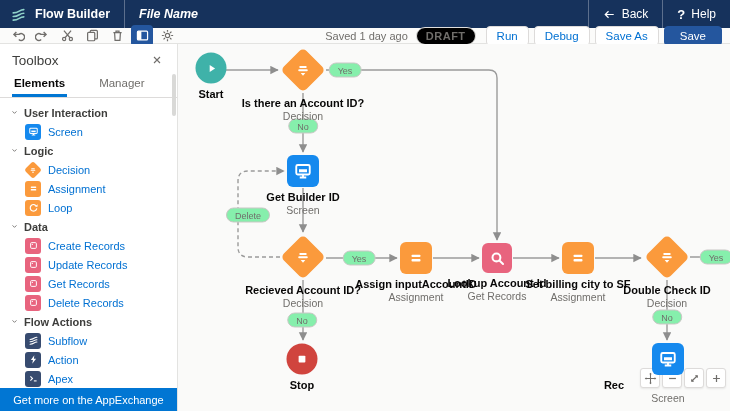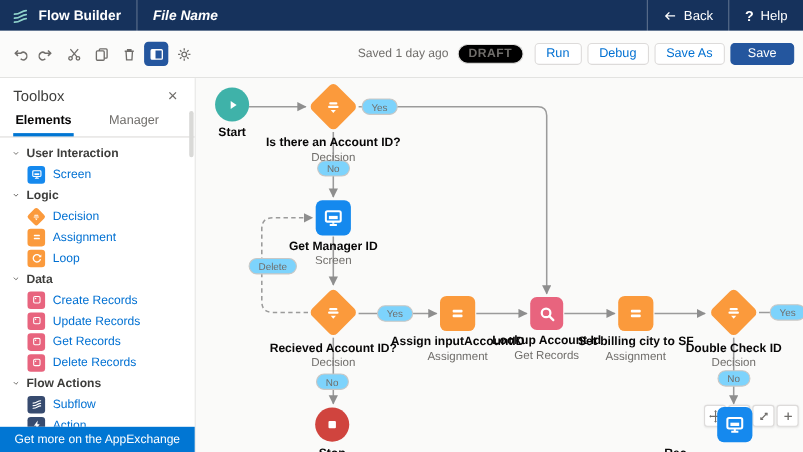--- a/index.html
+++ b/index.html
@@ -13,21 +13,21 @@
   .flowicon { margin:0 8px 0 10px; display:flex; }
   .app-title, .file-name { font-size:12.5px; font-weight:700; }
   .app-title { margin-right:14px; }
   .file-name { margin-left:14px;font-style:italic; }
   .vdiv { width:1px; height:28px; background:rgba(255,255,255,.30); flex:none; }
   .tb-right { display:flex; align-items:center; height:100%; }
   .hdr-btn { background:none; border:none; color:#fff; font-size:12px; display:flex; align-items:center; gap:6px; padding:0 14px; height:100%; cursor:pointer; font-family:inherit; }
   .qmark { font-weight:700; font-size:13px; }
 
   
-  .toolbar { height:43px; background:#FBFBFA; border-bottom:1px solid #E3E3E1; display:flex; align-items:center; justify-content:space-between; padding:0 8px 0 6px; flex:none; }
+  .toolbar { height:16px; background:#FBFBFA; border-bottom:1px solid #E3E3E1; display:flex; align-items:center; justify-content:space-between; padding:0 8px 0 6px; flex:none; }
   .tool-icons { display:flex; align-items:center; gap:3px; }
   .tool-btn { width:22px; height:22px; border:none; background:transparent; border-radius:4px; display:flex; align-items:center; justify-content:center; cursor:pointer; }
   .tool-btn.active { background:#24569E; }
   .toolbar-right { display:flex; align-items:center; gap:5px; }
   .saved { font-size:11px; color:#706E6B; margin-right:3px; }
   .draft { font-size:11px; letter-spacing:.5px; color:#706E6B; background:#000000; border:1px solid #E0DFDD; border-radius:9px; padding:2px 9px; font-weight:700; margin-right:5px; }
   .btn { font-family:inherit; font-size:11.5px; color:#0070D2; background:#fff; border:1px solid #DDDBDA; border-radius:4px; padding:3px 10px; cursor:pointer; }
   .btn.primary { background:#24569E; border-color:#24569E; color:#fff; padding:3px 15px; }
 
   
@@ -58,21 +58,21 @@
   .nd-start { width:31px; height:31px; border-radius:50%; background:#3FB2A9; }
   .nd-decision { width:32px; height:32px; border-radius:5px; background:#FB9A3C; transform:translate(-50%,-50%) rotate(45deg); }
   .nd-decision svg { transform:rotate(-45deg); }
   .nd-screen { width:32px; height:32px; border-radius:6px; background:#1589EE; }
   .nd-assignment { width:32px; height:32px; border-radius:6px; background:#FB9A3C; }
   .nd-get-records { width:30px; height:30px; border-radius:6px; background:#E8647E; }
   .nd-stop { width:31px; height:31px; border-radius:50%; background:#D0443E; }
   .nlabel { position:absolute; width:160px; text-align:center; pointer-events:none; }
   .nlabel .t { font-size:11px; font-weight:700; color:#080707; }
   .nlabel .s { font-size:10.5px; color:#706E6B; margin-top:1px; }
-  .pill { position:absolute; transform:translate(-50%,-50%); background:#7dd3fc; border:1px solid #C9C7C5; border-radius:10px; font-size:9px; color:#706E6B; padding:1.5px 8px; pointer-events:none; white-space:nowrap; }
+  .pill { position:absolute; transform:translate(-50%,-50%); background:#86efac; border:1px solid #C9C7C5; border-radius:10px; font-size:9px; color:#706E6B; padding:1.5px 8px; pointer-events:none; white-space:nowrap; }
   .zoomctrl { position:absolute; right:4px; bottom:23px; display:flex; gap:2px; }
   .zbtn { width:20px; height:20px; background:#fff; border:1px solid #DDDBDA; border-radius:3px; display:flex; align-items:center; justify-content:center; cursor:pointer; box-shadow:0 1px 2px rgba(0,0,0,.08); padding:0; }
 </style>
 </head>
 <body>
 
 <div class="app">
 
   <header class="topbar">
     <div class="tb-left">
@@ -410,21 +410,21 @@
         <div class="node nd-screen" style="left: 125px; top: 127px;">
           <span style="display:flex">
             <svg width="20" height="20" viewBox="0 0 16 16">
               <rect x="2.6" y="3.2" width="10.8" height="7.6" rx="1.2" fill="none" stroke="#FFFFFF" stroke-width="1.5"></rect>
               <rect x="4.8" y="6.6" width="6.4" height="2.4" fill="#FFFFFF"></rect>
               <path d="M8 10.8v1.6M5.4 13.2h5.2" stroke="#FFFFFF" stroke-width="1.5"></path>
             </svg>
           </span>
         </div>
         <div class="nlabel" style="left: 45px; top: 147px;">
-          <div class="t">Get Manager ID</div>
+          <div class="t">Get Builder ID</div>
           <div class="s">Screen</div>
         </div>
         <div class="node nd-decision" style="left: 125px; top: 213px;">
           <span style="display:flex">
             <svg width="17" height="17" viewBox="0 0 16 16">
               <rect x="4.5" y="3.6" width="7" height="1.9" rx="0.9" fill="#FFFFFF"></rect>
               <rect x="3.5" y="6.6" width="9" height="1.9" rx="0.9" fill="#FFFFFF"></rect>
               <path d="M5.8 10.1h4.4L8 12.8Z" fill="#FFFFFF"></path>
             </svg>
           </span>

